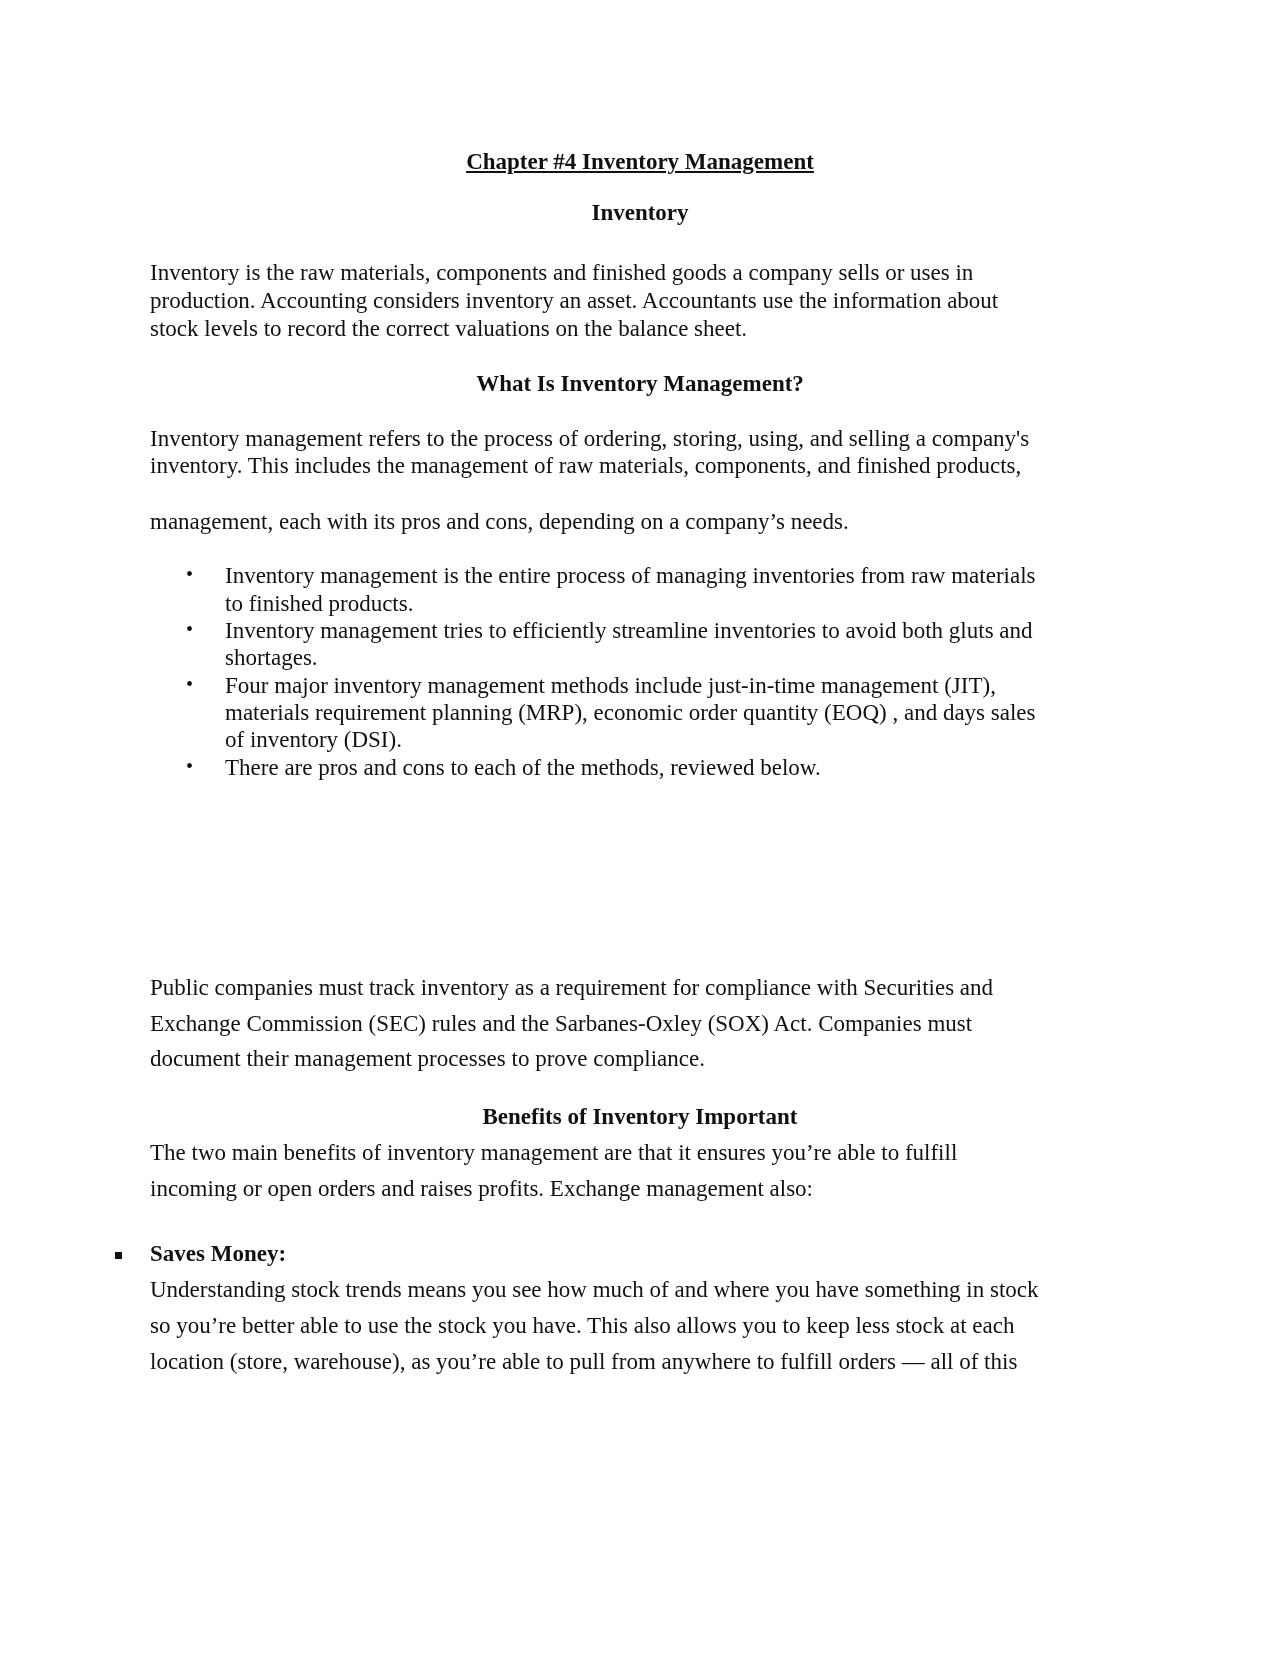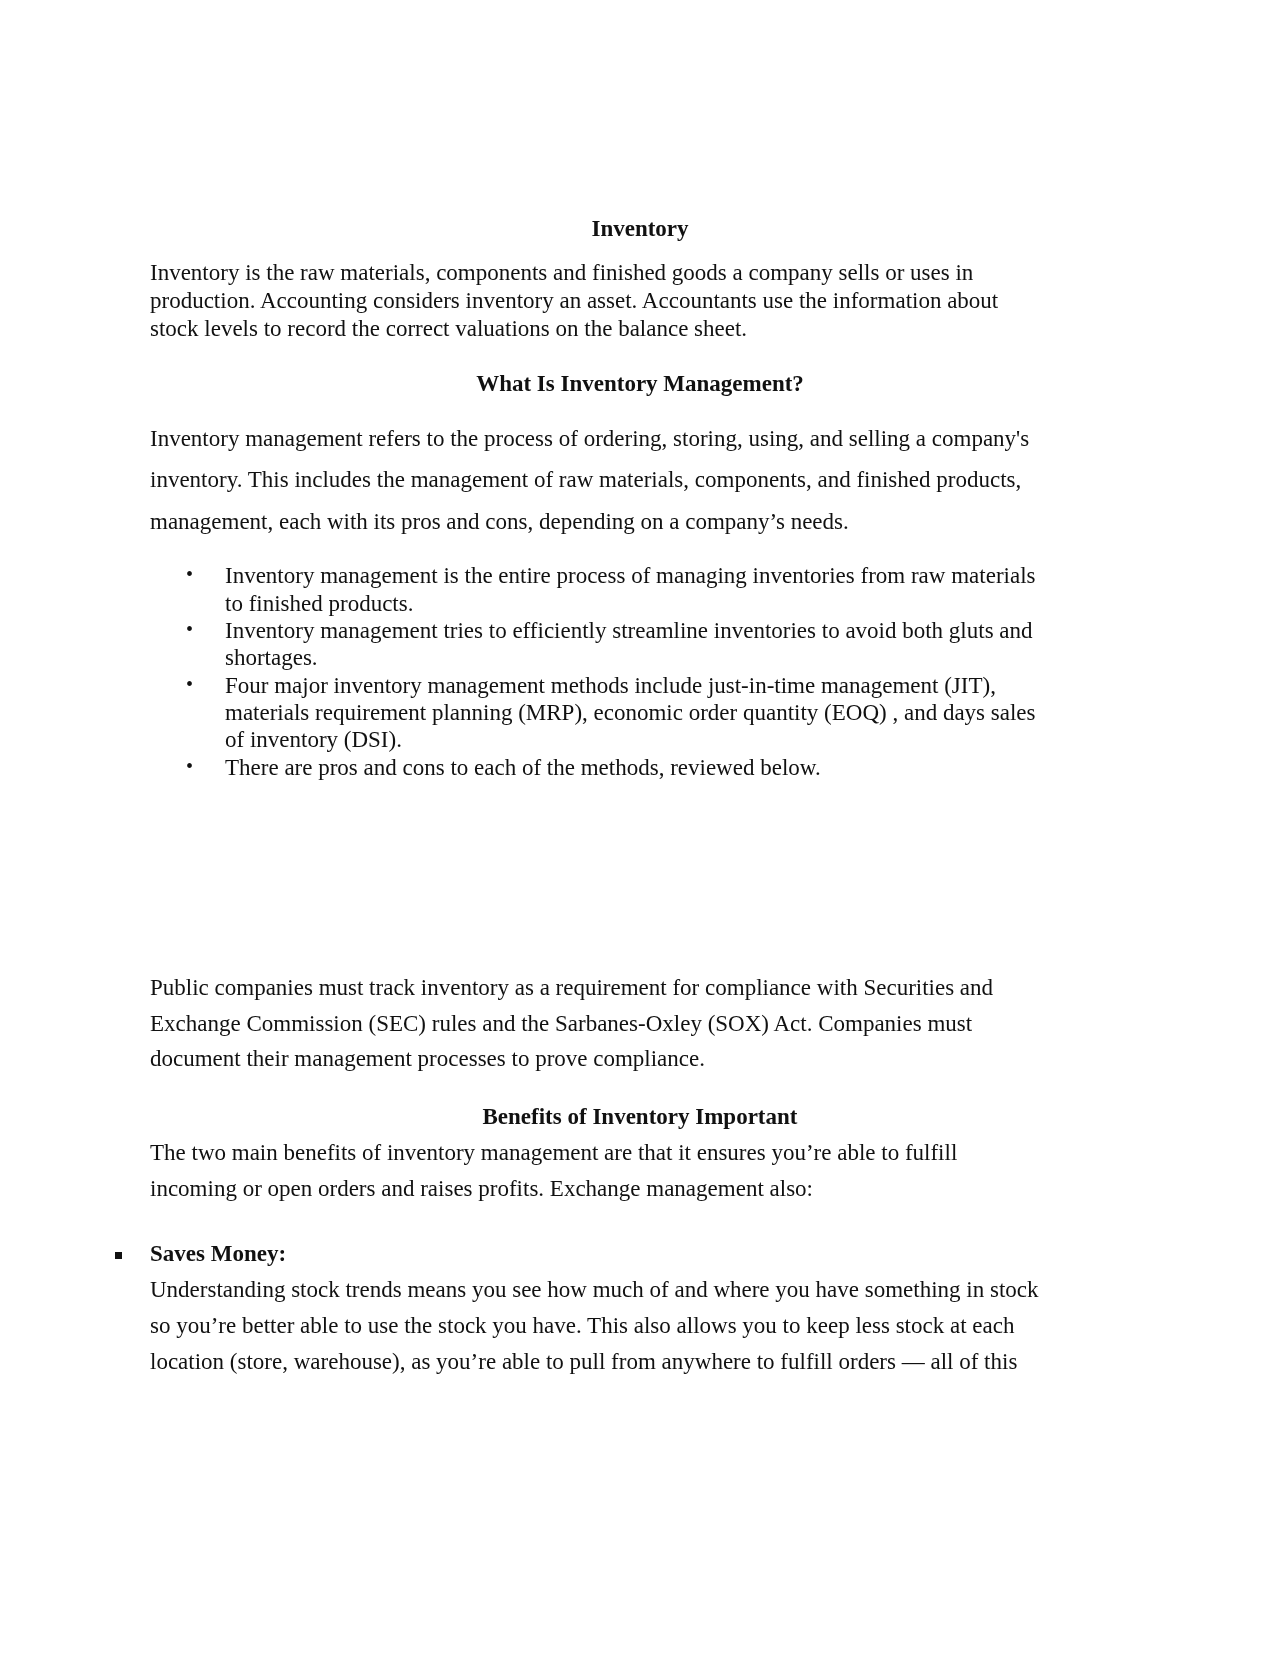--- a/index.html
+++ b/index.html
@@ -15,29 +15,30 @@
   .body-line { left: 150px; }
   .bullet { position: absolute; font-size: 20px; line-height: 29px; }
   .bullet-text { left: 225px; }
   .square { position: absolute; width: 7px; height: 7px; background: #111; }
 </style>
 </head>
 <body>
 
 <div class="page">
 
+  <p class="txt center bold underline" style="top:147px;">Chapter #4 Inventory Management</p>
 
-  <p class="txt center bold" style="top:214px;text-align:center;">Inventory</p>
+  <p class="txt center bold" style="top:198px;text-align:center;">Inventory</p>
   <p class="txt body-line" style="top:258px;">Inventory is the raw materials, components and finished goods a company sells or uses in</p>
   <p class="txt body-line" style="top:286px;">production. Accounting considers inventory an asset. Accountants use the information about</p>
   <p class="txt body-line" style="top:314px;">stock levels to record the correct valuations on the balance sheet.</p>
 
   <p class="txt body-line" style="top:424px;">Inventory management refers to the process of ordering, storing, using, and selling a company's</p>
   <p class="txt center bold" style="top:369px;">What Is Inventory Management?</p>
-  <p class="txt body-line" style="top:465px;">inventory. This includes the management of raw materials, components, and finished products,</p>
+  <p class="txt body-line" style="top:451px;">inventory. This includes the management of raw materials, components, and finished products,</p>
   <p class="txt body-line" style="top:507px;">management, each with its pros and cons, depending on a company’s needs.</p>
 
   <div>
     <span class="bullet" style="left:186px; top:560px;">•</span>
     <p class="txt bullet-text" style="top:561px;">Inventory management is the entire process of managing inventories from raw materials</p>
     <p class="txt bullet-text" style="top:589px;">to finished products.</p>
 
     <span class="bullet" style="left:186px; top:615px;">•</span>
     <p class="txt bullet-text" style="top:616px;">Inventory management tries to efficiently streamline inventories to avoid both gluts and</p>
     <p class="txt bullet-text" style="top:643px;">shortages.</p>

